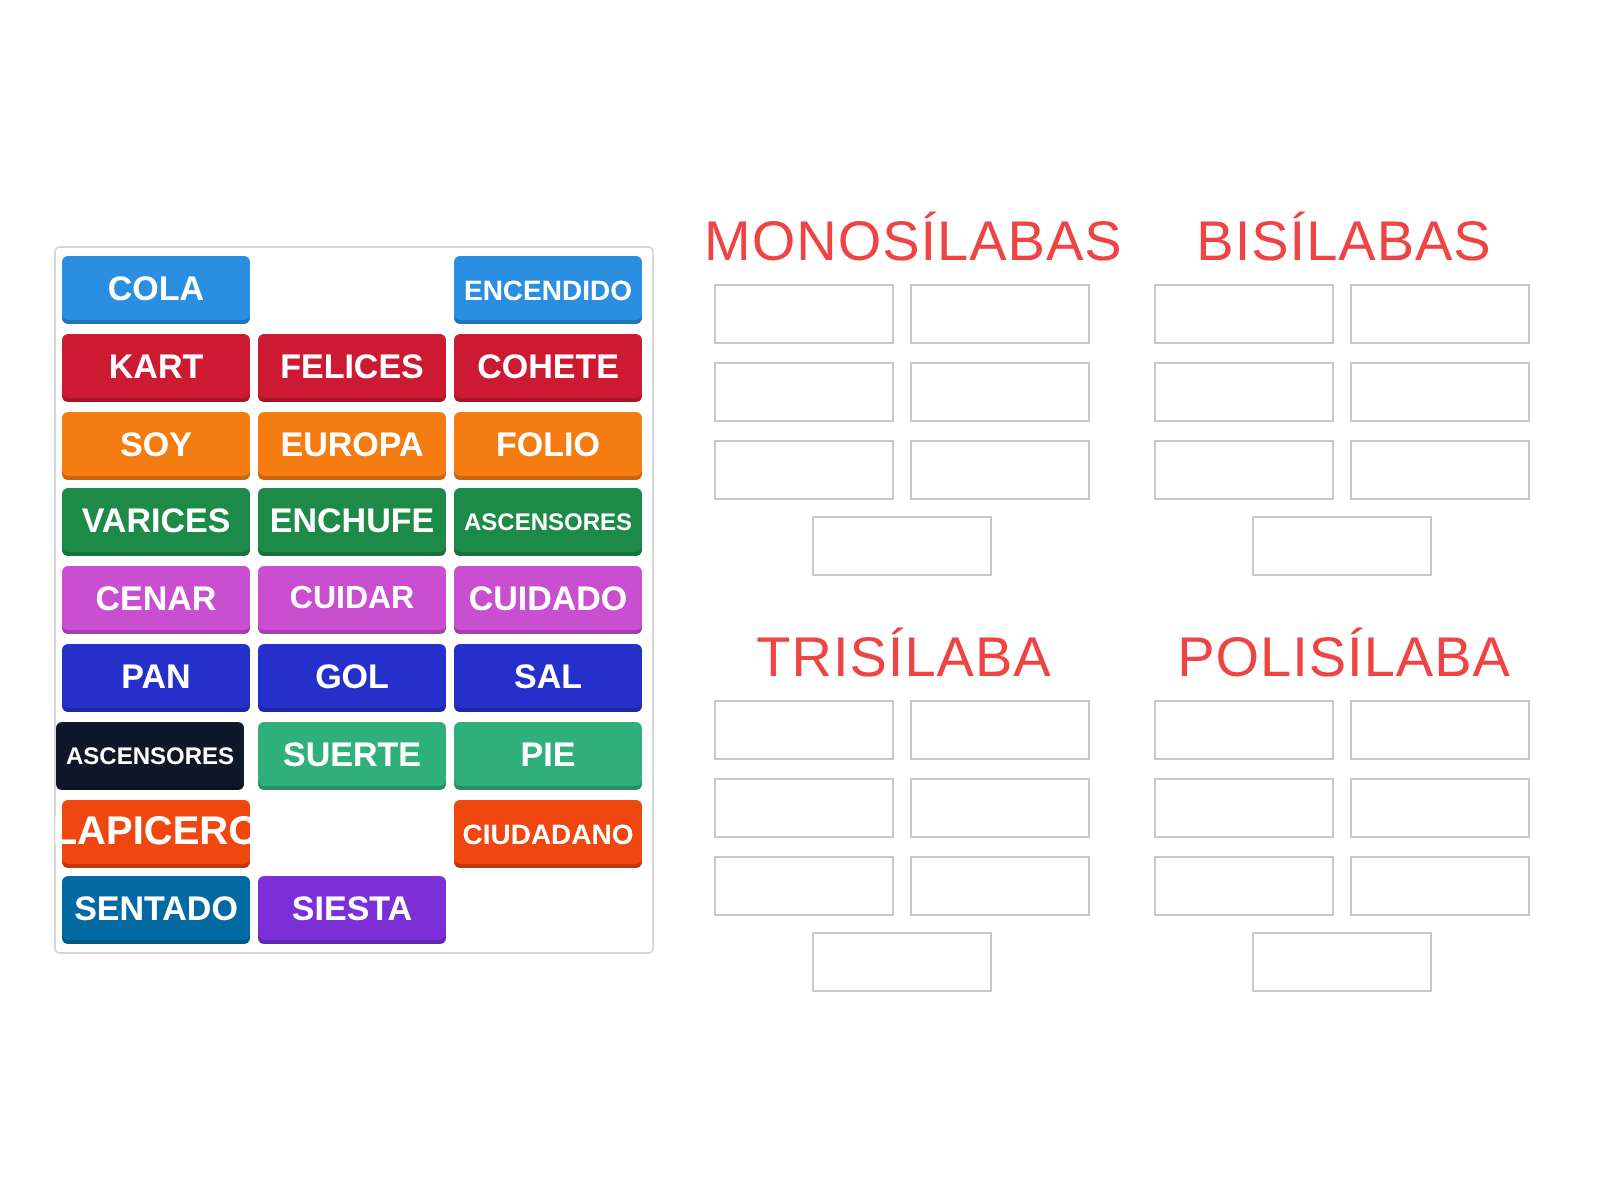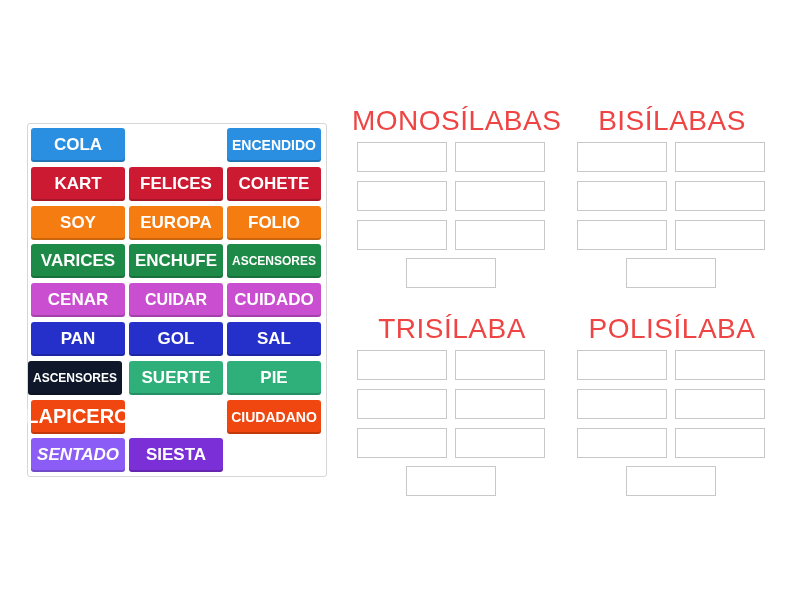--- a/index.html
+++ b/index.html
@@ -28,21 +28,21 @@
     <div class="tile" style="left: 101px; top: 159.2px; background: rgb(201, 79, 208); font-size: 16px;">CUIDAR</div>
     <div class="tile" style="left: 199px; top: 159.2px; background: rgb(201, 79, 208); font-size: 17px;">CUIDADO</div>
     <div class="tile" style="left: 3px; top: 198px; background: rgb(36, 48, 201); font-size: 17px;">PAN</div>
     <div class="tile" style="left: 101px; top: 198px; background: rgb(36, 48, 201); font-size: 17px;">GOL</div>
     <div class="tile" style="left: 199px; top: 198px; background: rgb(36, 48, 201); font-size: 17px;">SAL</div>
     <div class="tile" style="left: 0; top: 236.8px; background: #0f172a; font-size: 12px;">ASCENSORES</div>
     <div class="tile" style="left: 101px; top: 236.8px; background: rgb(47, 176, 122); font-size: 17px;">SUERTE</div>
     <div class="tile" style="left: 199px; top: 236.8px; background: rgb(47, 176, 122); font-size: 17px;">PIE</div>
     <div class="tile" style="left: 3px; top: 275.6px; background: rgb(240, 70, 15); font-size: 20px;">LAPICERO</div>
     <div class="tile" style="left: 199px; top: 275.6px; background: rgb(240, 70, 15); font-size: 14px;">CIUDADANO</div>
-    <div class="tile" style="left: 3px; top: 314.4px; background: #8b5cf6; font-size: 17px; font-style: italic;">SENTADO</div>
+    <div class="tile" style="left: 3px; top: 314.4px; background: #0369a1; font-size: 17px;">SENTADO</div>
     <div class="tile" style="left: 101px; top: 314.4px; background: rgb(123, 47, 214); font-size: 17px;">SIESTA</div>
   </div>
 <div id="groups">
     <div class="group-title" style="left: 352px; top: 105px;">MONOSÍLABAS</div>
     <div class="slot" style="left: 357px; top: 142px;"></div>
     <div class="slot" style="left: 455px; top: 142px;"></div>
     <div class="slot" style="left: 357px; top: 181px;"></div>
     <div class="slot" style="left: 455px; top: 181px;"></div>
     <div class="slot" style="left: 357px; top: 220px;"></div>
     <div class="slot" style="left: 455px; top: 220px;"></div>

